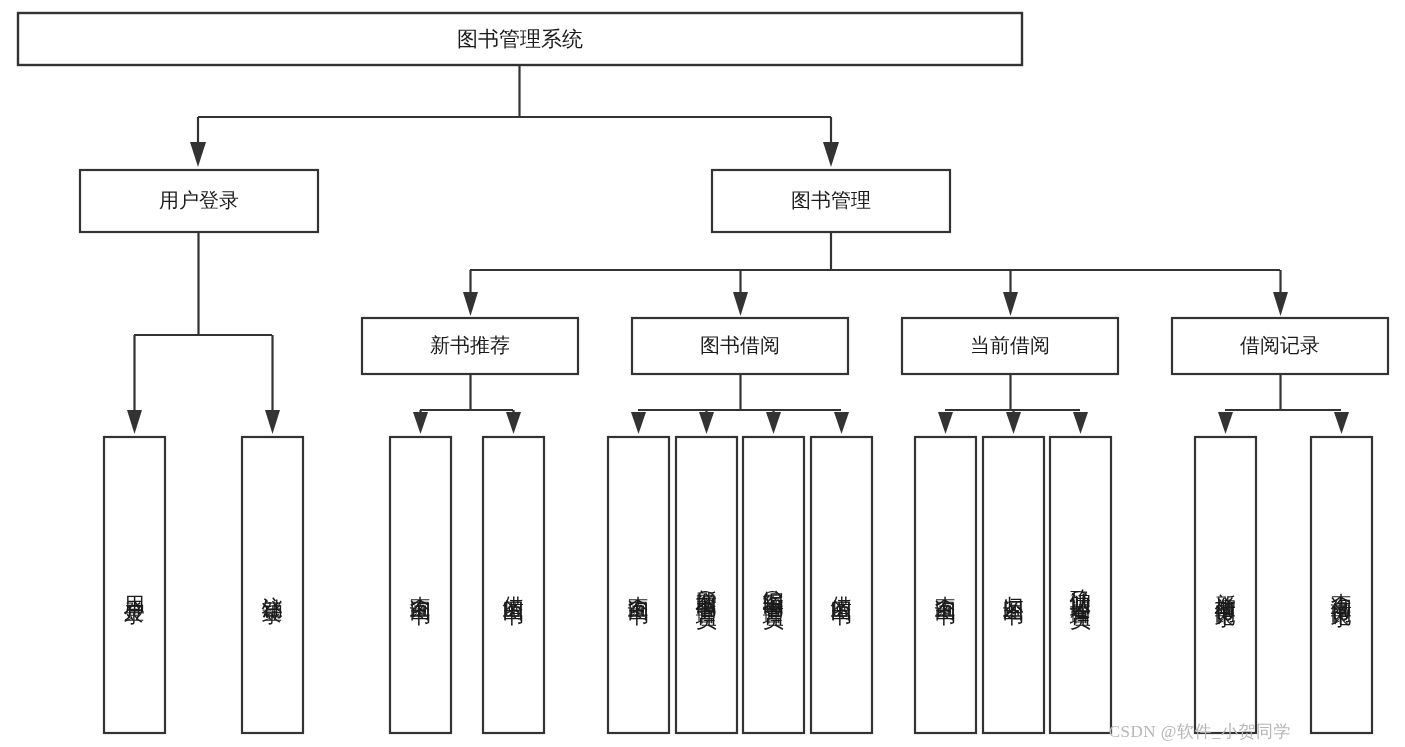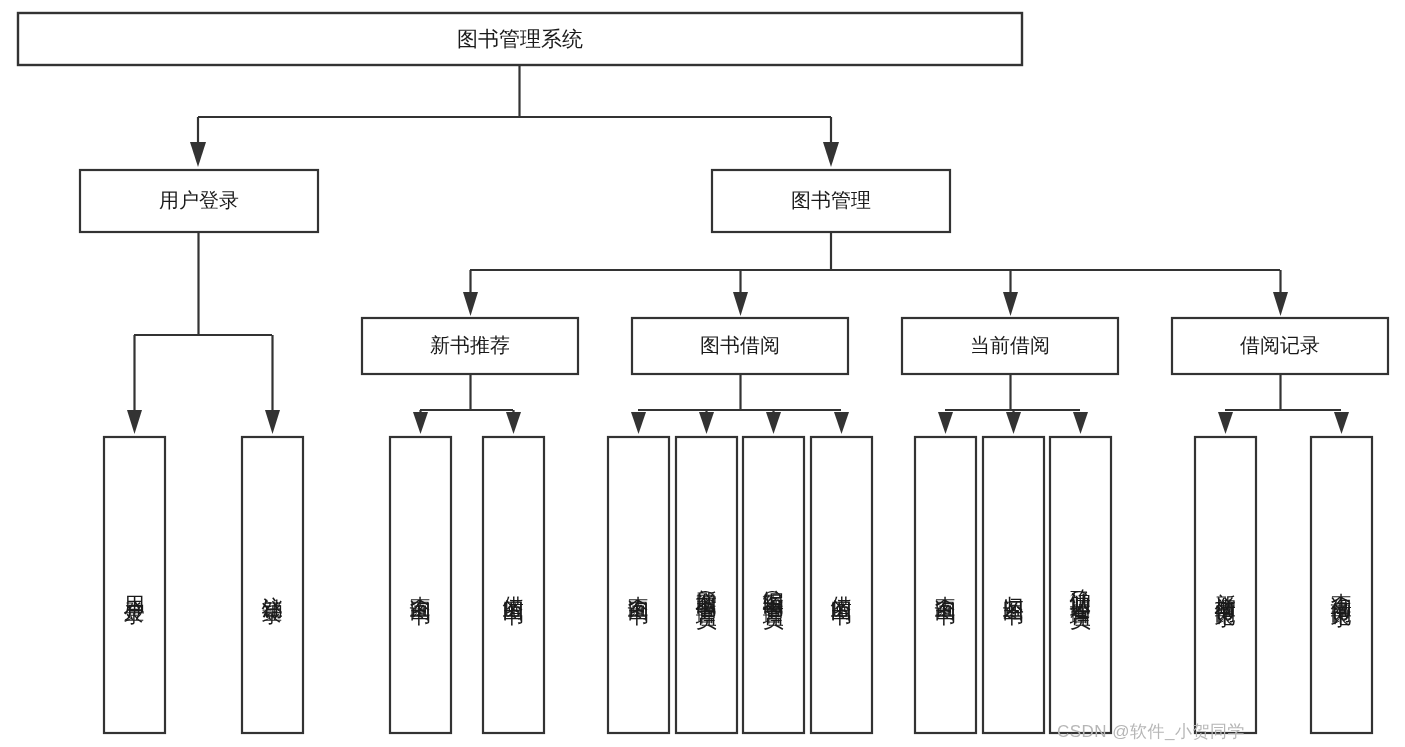--- a/index.html
+++ b/index.html
@@ -11,20 +11,21 @@
     width: 1405px;
     height: 747px;
     font-family: "Liberation Sans", "DejaVu Sans", sans-serif;
     overflow: hidden;
   }
   #diagram-root {
     position: relative;
     width: 1253px;
     height: 747px;
     background: #ffffff;
+    padding-left: 46px;
   }
   svg#flow-svg {
     position: absolute;
     top: 0;
     left: 0;
     width: 1405px;
     height: 747px;
   }
   .node-box {
     fill: #ffffff;
@@ -74,21 +75,21 @@
     line-height: 1.02;
     letter-spacing: 3px;
     color: #1a1a1a;
     white-space: nowrap;
     text-align: center;
   }
   #watermark {
     position: absolute;
     right: 8px;
     bottom: 4px;
-    font-family: Liberation Sans, sans-serif;
+    font-family: Liberation Serif, serif;
     font-size: 17px;
     color: #b6b6b6;
     letter-spacing: 0.5px;
     white-space: nowrap;
   }
 </style>
 </head>
 <body>
 
 <div id="diagram-root">

